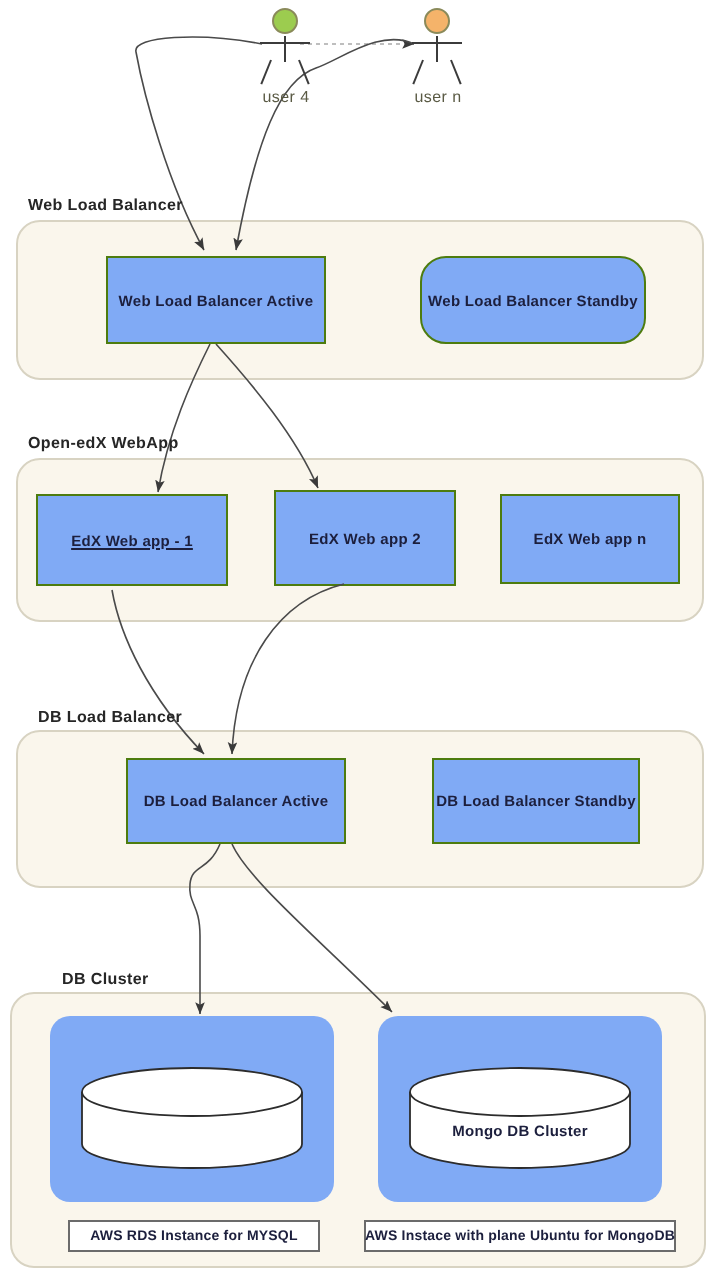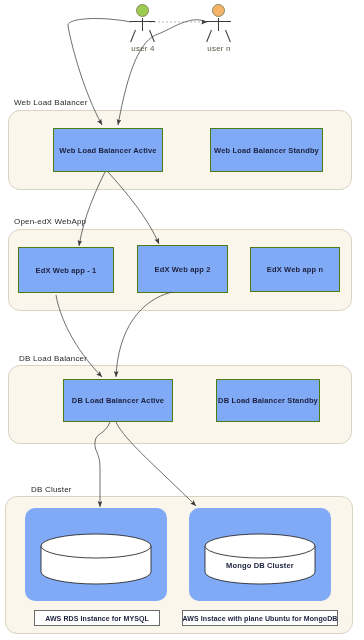--- a/index.html
+++ b/index.html
@@ -81,21 +81,21 @@
     position: absolute;
     background: #faf6ec;
     border: 1px solid #d8d3c2;
     border-radius: 12px;
     box-sizing: border-box;
     z-index: 2;
   }
   .group-label {
     position: absolute;
     font-size: 8px;
-    font-weight: normal;
+    font-weight: bold;
     color: #262626;
     letter-spacing: .2px;
     white-space: nowrap;
     z-index: 6;
   }
   
   .node {
     position: absolute;
     background: #80aaf5;
     border: 1px solid #4d7c0f;
@@ -195,25 +195,25 @@
     <div class="body"></div>
     <div class="arms"></div>
     <div class="leg-l"></div>
     <div class="leg-r"></div>
     <div class="caption">user n</div>
   </div>
 
   <div class="group-label" style="left:14px; top:98px;">Web Load Balancer</div>
   <div class="group" style="left:8px; top:110px; width:344px; height:80px;"></div>
   <div class="node" style="left:53px; top:128px; width:110px; height:44px;">Web Load Balancer Active</div>
-  <div class="node" style="left:210px; top:128px; width:113px; height:44px;">Web Load Balancer Standby</div>
+  <div class="node" style="left:210px; top:128px; width:113px; height:44px;border-radius:13px;">Web Load Balancer Standby</div>
 
   <div class="group-label" style="left:14px; top:217px;">Open-edX WebApp</div>
   <div class="group" style="left:8px; top:229px; width:344px; height:82px;"></div>
-  <div class="node" style="left:18px; top:247px; width:96px; height:46px;">EdX Web app - 1</div>
+  <div class="node" style="left:18px; top:247px; width:96px; height:46px;text-decoration:underline;">EdX Web app - 1</div>
   <div class="node" style="left:137px; top:245px; width:91px; height:48px;">EdX Web app 2</div>
   <div class="node" style="left:250px; top:247px; width:90px; height:45px;">EdX Web app n</div>
 
   <div class="group-label" style="left:19px; top:354px;">DB Load Balancer</div>
   <div class="group" style="left:8px; top:365px; width:344px; height:79px;"></div>
   <div class="node" style="left:216px; top:379px; width:104px; height:43px;">DB Load Balancer Standby</div>
   <div class="node" style="left:63px; top:379px; width:110px; height:43px;">DB Load Balancer Active</div>
 
   <div class="group-label" style="left:31px; top:485px;">DB Cluster</div>
   <div class="group" style="left:5px; top:496px; width:348px; height:138px;"></div>

